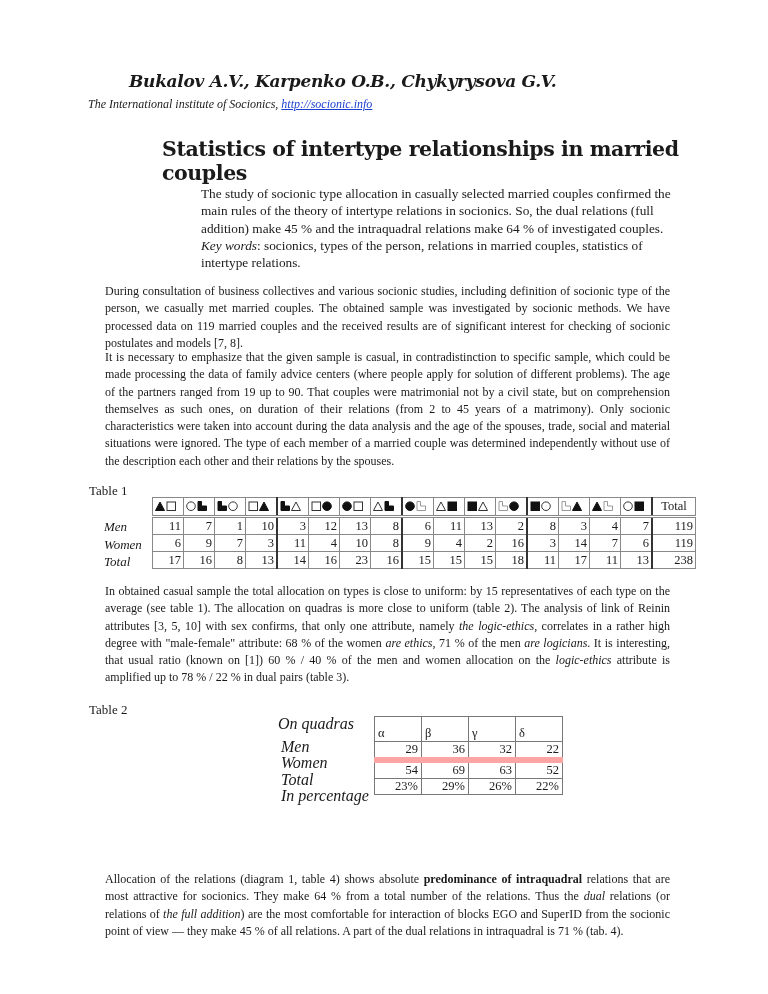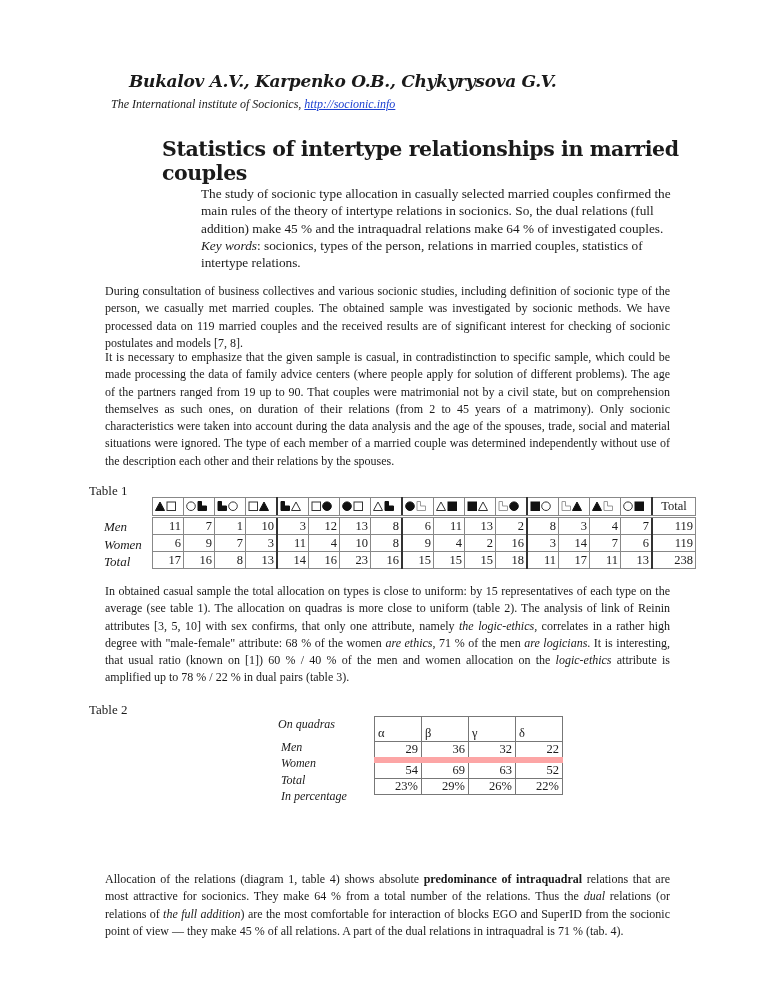--- a/index.html
+++ b/index.html
@@ -1,38 +1,38 @@
 <!DOCTYPE html>
 <html><head>
 <meta charset="utf-8">
 <style>
   html,body{margin:0;padding:0;background:#fff;}
   body{width:768px;height:994px;position:relative;overflow:hidden;font-family:"Liberation Serif",serif;color:#1a1a1a;}
   .authors{position:absolute;left:105px;top:71px;font-family:"DejaVu Serif",serif;font-weight:bold;font-style:italic;font-size:17px;letter-spacing:-0.3px;margin-left:24px;}
-  .affil{position:absolute;left:111px;top:97px;font-style:italic;font-size:12px;}
+  .affil{position:absolute;left:88px;top:97px;font-style:italic;font-size:12px;}
   .affil a{color:#1a3fd0;text-decoration:underline;}
   .title{position:absolute;left:162px;top:137px;font-family:"DejaVu Serif",serif;font-weight:bold;font-size:20.5px;letter-spacing:-0.4px;}
   .abstract{position:absolute;left:201px;top:185px;width:470px;font-size:13.3px;line-height:17.3px;}
   .abstract p{margin:0;}
   .para{position:absolute;left:105px;width:565px;font-size:12px;line-height:17.3px;text-align:justify;}
   .para p{margin:0;}
   .label{position:absolute;left:89px;font-weight:normal;font-size:13px;}
   
   .t1-rowlabels{position:absolute;left:104px;top:518px;font-style:italic;font-size:13px;line-height:17.5px;}
   table.t1{position:absolute;left:152px;top:497px;border-collapse:collapse;font-size:12.5px;}
   table.t1 td,table.t1 th{border:1px solid #888;height:16px;padding:0 2px;text-align:right;font-weight:normal;}
   table.t1 th{height:17px;text-align:left;padding:0 2px;border-bottom:3px double #888;}
   table.t1 td{width:26px;}
   table.t1 .thick{border-left:2px solid #333;}
   table.t1 .tot{width:38px;}
   table.t1{border:1.5px solid #333;}
   .sym{display:inline-flex;align-items:center;gap:1px;height:14px;}
   .s{display:inline-block;width:10px;height:10px;box-sizing:border-box;}
   
-  .t2-labels{position:absolute;left:278px;top:716px;font-style:italic;font-size:12px;line-height:16.5px;}
+  .t2-labels{position:absolute;left:278px;top:716px;font-style:italic;font-size:16px;line-height:16.5px;}
   .t2-labels .hd{margin-bottom:6px;}
   table.t2{position:absolute;left:374px;top:716px;border-collapse:collapse;font-size:12.5px;border:1.5px solid #444;}
   table.t2 td,table.t2 th{border:1px solid #777;width:40px;height:15px;padding:0 3px;text-align:right;font-weight:normal;}
   table.t2 th{text-align:left;height:24px;vertical-align:bottom;}
   table.t2 tr.first td{border-bottom:6px solid #fca5a5;}
 </style>
 </head>
 <body>
 
 <div class="authors">Bukalov A.V., Karpenko O.B., Chykyrysova G.V.</div>

